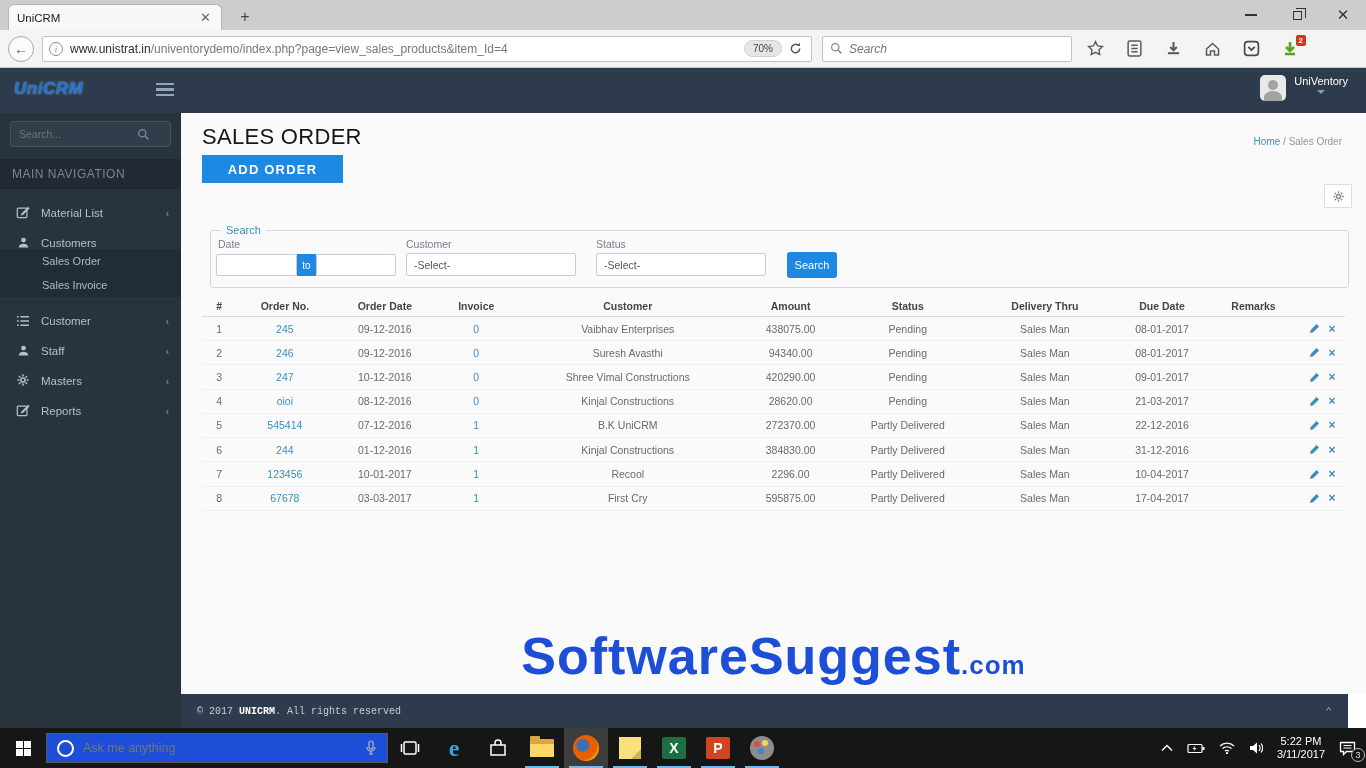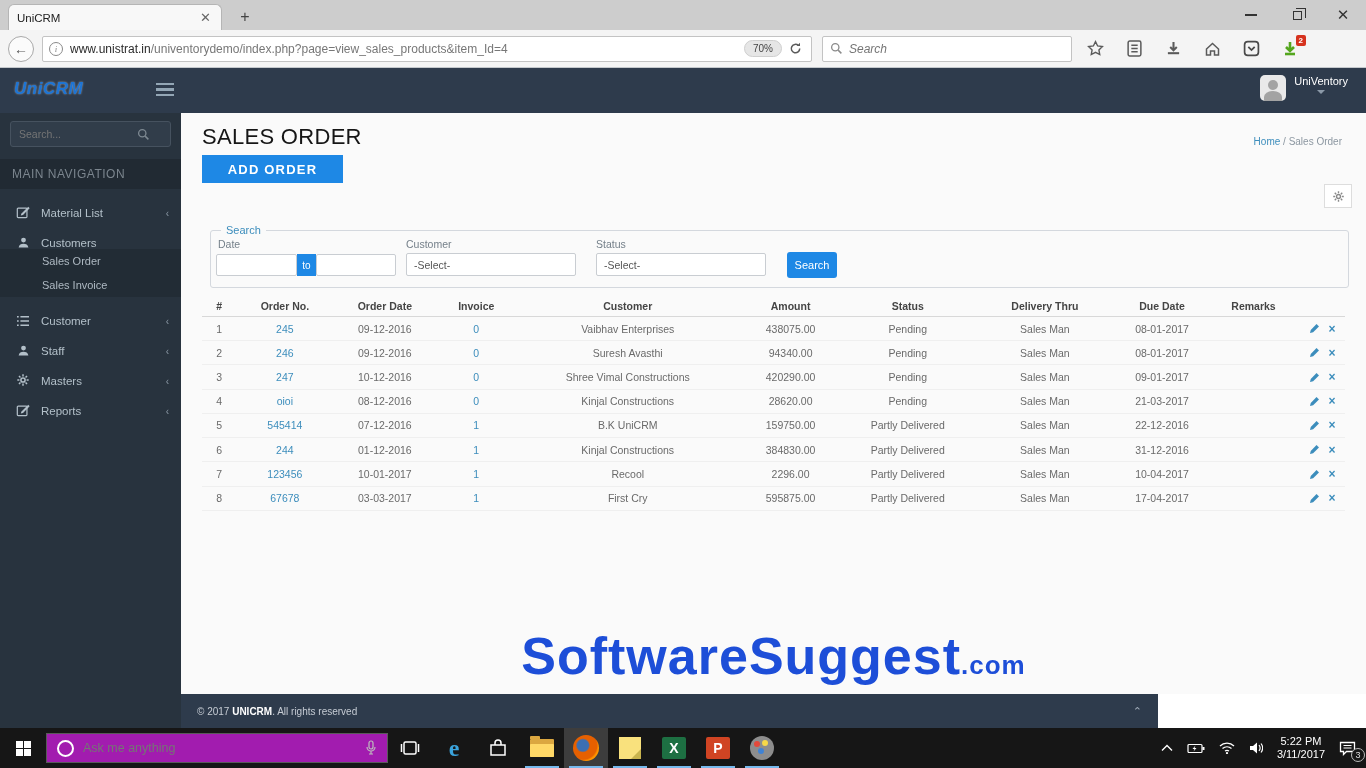--- a/index.html
+++ b/index.html
@@ -107,32 +107,32 @@
                     border-bottom:1px solid #efefef; white-space:nowrap; overflow:hidden; }
   .lnk { color:#3c8dbc; text-decoration:none; }
   .act-edit { display:inline-flex; vertical-align:middle; margin-right:9px; }
   .act-del { color:#3c8dbc; font-weight:bold; font-size:12px; vertical-align:middle; }
 
   .watermark { position:absolute; left:0; right:0; bottom:0; text-align:center; font-weight:bold;
                color:#1d4ed8; font-size:52px; letter-spacing:1px; line-height:58px; white-space:nowrap; }
   .watermark .wm-suffix { font-size:26px; }
 
   
-  .app-footer { position:absolute; left:181px; top:694px; width:977px; height:34px; background:#2e3b4c;
-                display:flex; align-items:center; padding:12px 16px; }
+  .app-footer { position:absolute; left:181px; top:694px; width:1167px; height:34px; background:#2e3b4c;
+                display:flex; align-items:center; padding:12px 16px;font-family:Liberation Mono, monospace; }
   .footer-text { font-size:10px; color:#c6ccd4; }
   .footer-text b { color:#fff; }
   .footer-chev { margin-left:auto; color:#9fabb8; font-size:11px; }
 
   
   .taskbar { position:absolute; left:0; top:728px; width:1366px; height:40px; background:#161616; display:flex; align-items:stretch; }
   .tb-start { width:46px; display:flex; align-items:center; justify-content:center; }
   .win-logo { width:15px; height:15px; display:grid; grid-template-columns:7px 7px; grid-template-rows:7px 7px; gap:1px; }
   .win-logo span { background:#fff; }
-  .cortana { width:342px; margin:5px 0; background:#a21caf; border:1px solid #5a5a5a; display:flex; align-items:center; padding:0 10px; }
+  .cortana { width:342px; margin:5px 0; background:#1d4ed8; border:1px solid #5a5a5a; display:flex; align-items:center; padding:0 10px; }
   .cortana-ring { width:17px; height:17px; border:2px solid #fff; border-radius:50%; margin-right:9px; flex:none; }
   .cortana input { background:transparent; border:none; outline:none; color:#bdbdbd; font-size:12.5px; flex:1;
                    font-family:"Liberation Sans",sans-serif; }
   .tb-slot { width:44px; display:flex; align-items:center; justify-content:center; position:relative; }
   .tb-slot.open:after { content:""; position:absolute; left:5px; right:5px; bottom:0; height:2.5px; background:#76b9ed; }
   .tb-slot.focused { background:#3d3d3d; }
   .edge-e { font-size:24px; font-weight:bold; color:#3aa3dc; font-family:"Liberation Serif",serif; }
   .folder-ic { position:relative; width:24px; height:18px; }
   .folder-back { position:absolute; inset:0; background:#dba740; border-radius:1px; }
   .folder-back:before { content:""; position:absolute; left:0; top:-3px; width:10px; height:3px; background:#dba740; border-radius:1px 1px 0 0; }
@@ -474,21 +474,21 @@
                 </svg>
               </span><span class="act-del">×</span>
         </td>
       </tr>
           <tr>
         <td>5</td>
         <td><a href="#" class="lnk">545414</a></td>
         <td>07-12-2016</td>
         <td><a href="#" class="lnk">1</a></td>
         <td>B.K UniCRM</td>
-        <td>159750.00</td>
+        <td>272370.00</td>
         <td>Partly Delivered</td>
         <td>Sales Man</td>
         <td>22-12-2016</td>
         <td></td>
         <td>
           <span class="act-edit">
                 <svg width="11" height="11" viewBox="0 0 16 16">
                   <path d="M11 1.5l3.5 3.5L6 13.5 1.5 14.5 2.5 10z" fill="#3c8dbc"></path>
                 </svg>
               </span><span class="act-del">×</span>

